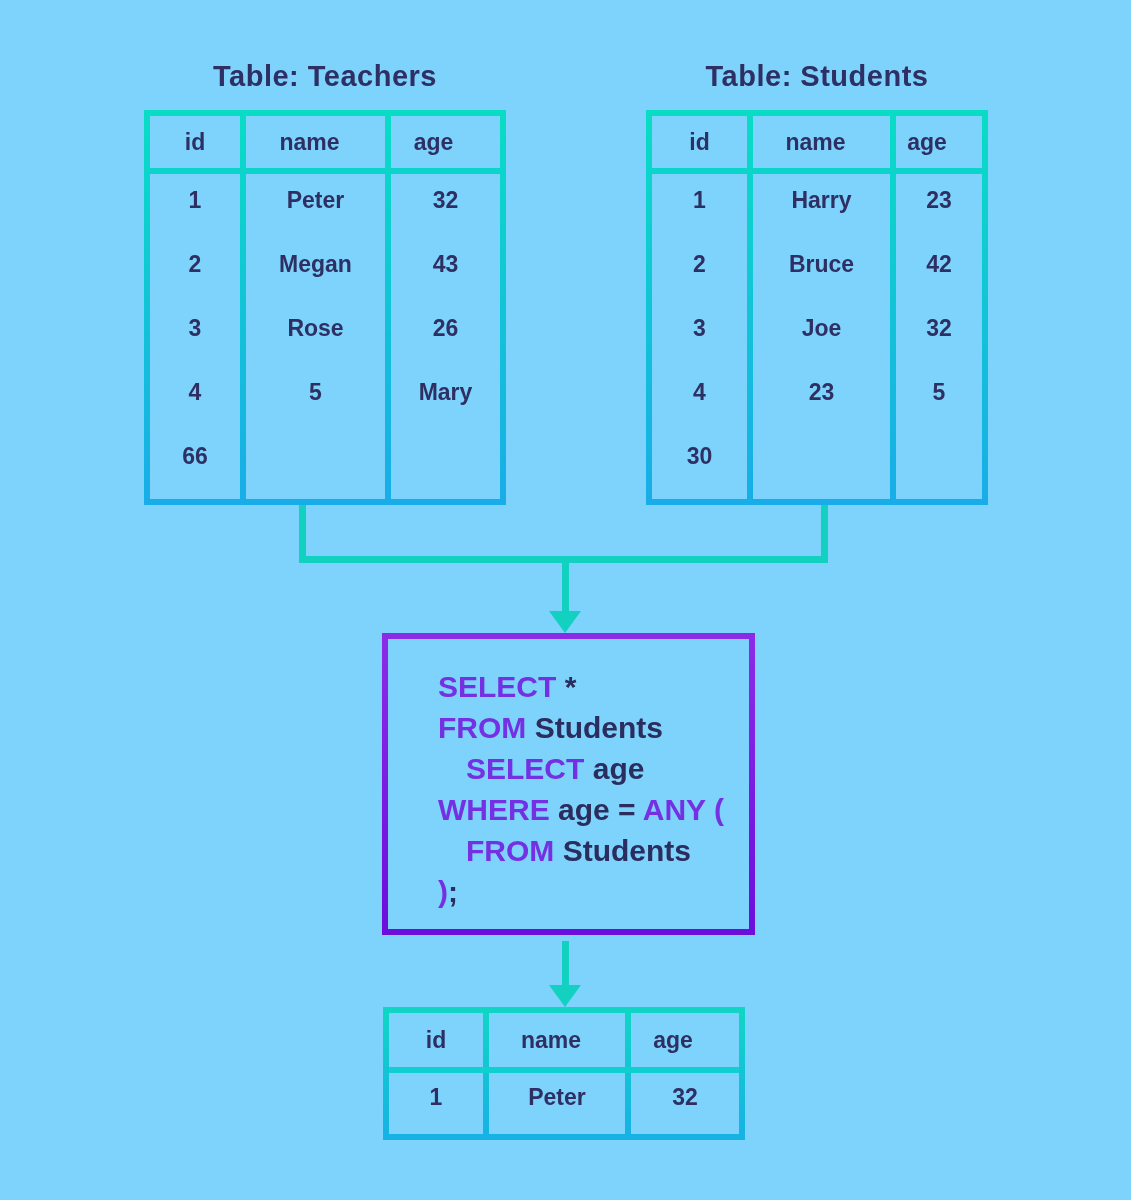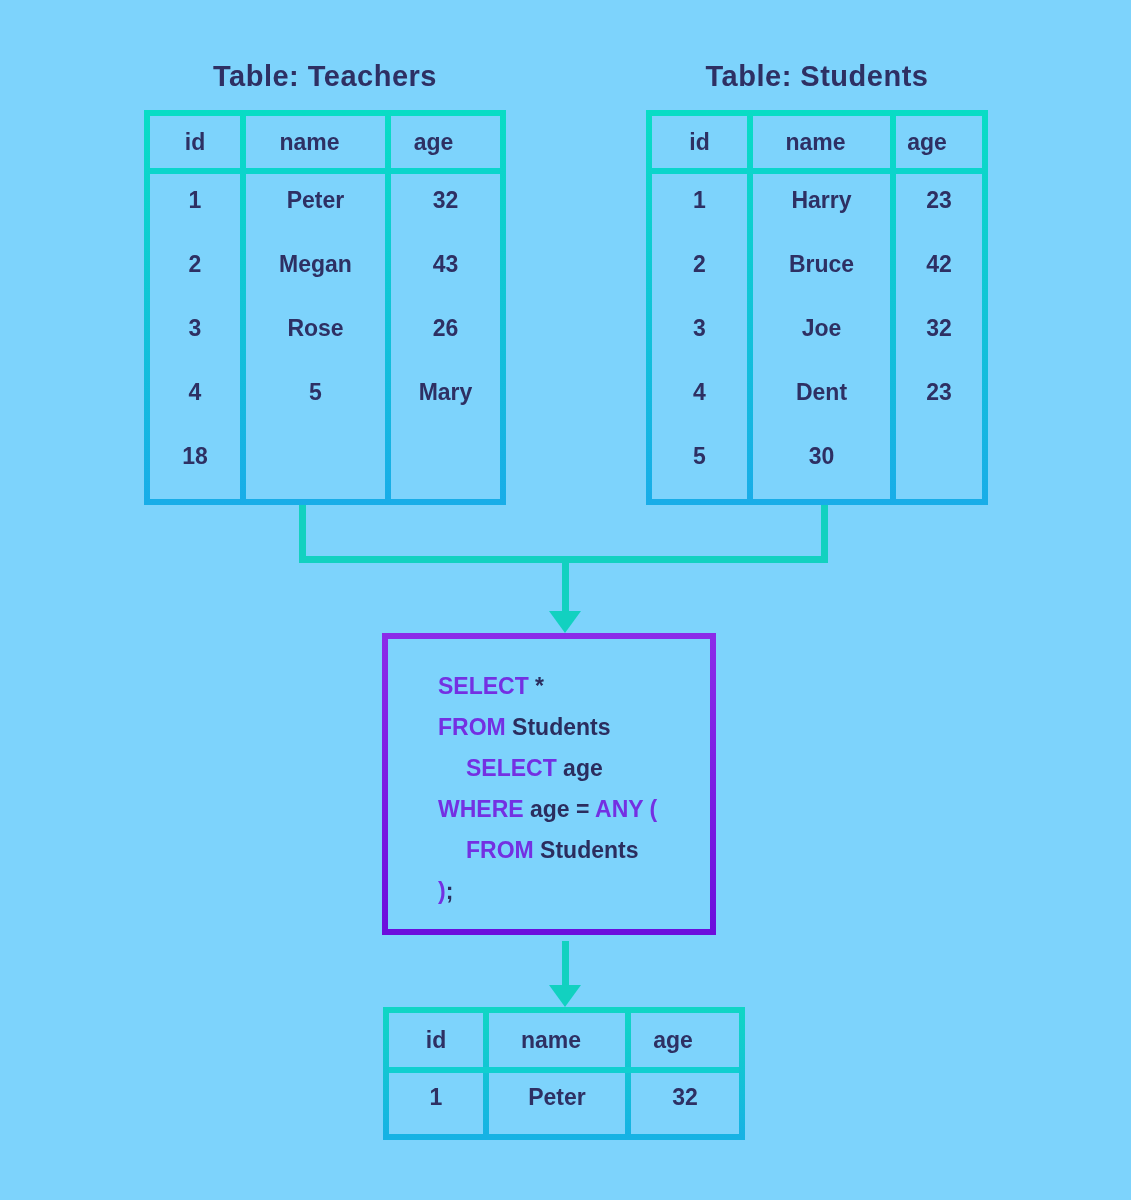--- a/index.html
+++ b/index.html
@@ -48,24 +48,24 @@
   .t-result .thead>div:nth-child(2){width:136px;}
   .t-result .thead>div:nth-child(3){width:108px;}
   .t-result .tbody{grid-template-columns:94px 136px 108px;grid-auto-rows:61px;}
   
   .line{position:absolute;background:#12d1c0;}
   .arrowhead{position:absolute;width:0;height:0;
     border-left:16px solid transparent;border-right:16px solid transparent;
     border-top:22px solid #12d1c0;}
   
   .sql{
-    position:absolute;left:382px;top:633px;width:334px;height:302px;
+    position:absolute;left:382px;top:633px;width:373px;height:302px;
     box-sizing:border-box;border:6px solid;
     border-image:linear-gradient(180deg,#8b2be8,#6c0edc) 1;
-    padding:27px 0 0 50px;font-size:23px;line-height:41px;
+    padding:27px 0 0 50px;font-size:30px;line-height:41px;
   }
   .sql-line{white-space:pre;}
   .sql-line.indent{padding-left:28px;}
   .kw{color:#7430e2;}
   .pl{color:#2b2d5e;}
 </style>
 </head>
 <body>
 
 <div class="canvas">
@@ -88,21 +88,21 @@
       <div>32</div>
       <div>2</div>
       <div>Megan</div>
       <div>43</div>
       <div>3</div>
       <div>Rose</div>
       <div>26</div>
       <div>4</div>
       <div>5</div>
       <div>Mary</div>
-      <div>18</div>
+      <div>66</div>
     </div>
   </div>
 
   <div class="dtable t-students">
     <div class="col-sep s1"></div>
     <div class="col-sep s2"></div>
     <div class="hdr-sep"></div>
     <div class="thead">
       <div>id</div>
       <div>name</div>
@@ -112,21 +112,20 @@
       <div>1</div>
       <div>Harry</div>
       <div>23</div>
       <div>2</div>
       <div>Bruce</div>
       <div>42</div>
       <div>3</div>
       <div>Joe</div>
       <div>32</div>
       <div>4</div>
-      <div>Dent</div>
       <div>23</div>
       <div>5</div>
       <div>30</div>
     </div>
   </div>
 
   <div class="line" style="left:299px;top:505px;width:7px;height:58px;"></div>
   <div class="line" style="left:821px;top:505px;width:7px;height:58px;"></div>
   <div class="line" style="left:299px;top:556px;width:529px;height:7px;"></div>
   <div class="line" style="left:562px;top:556px;width:7px;height:56px;"></div>

